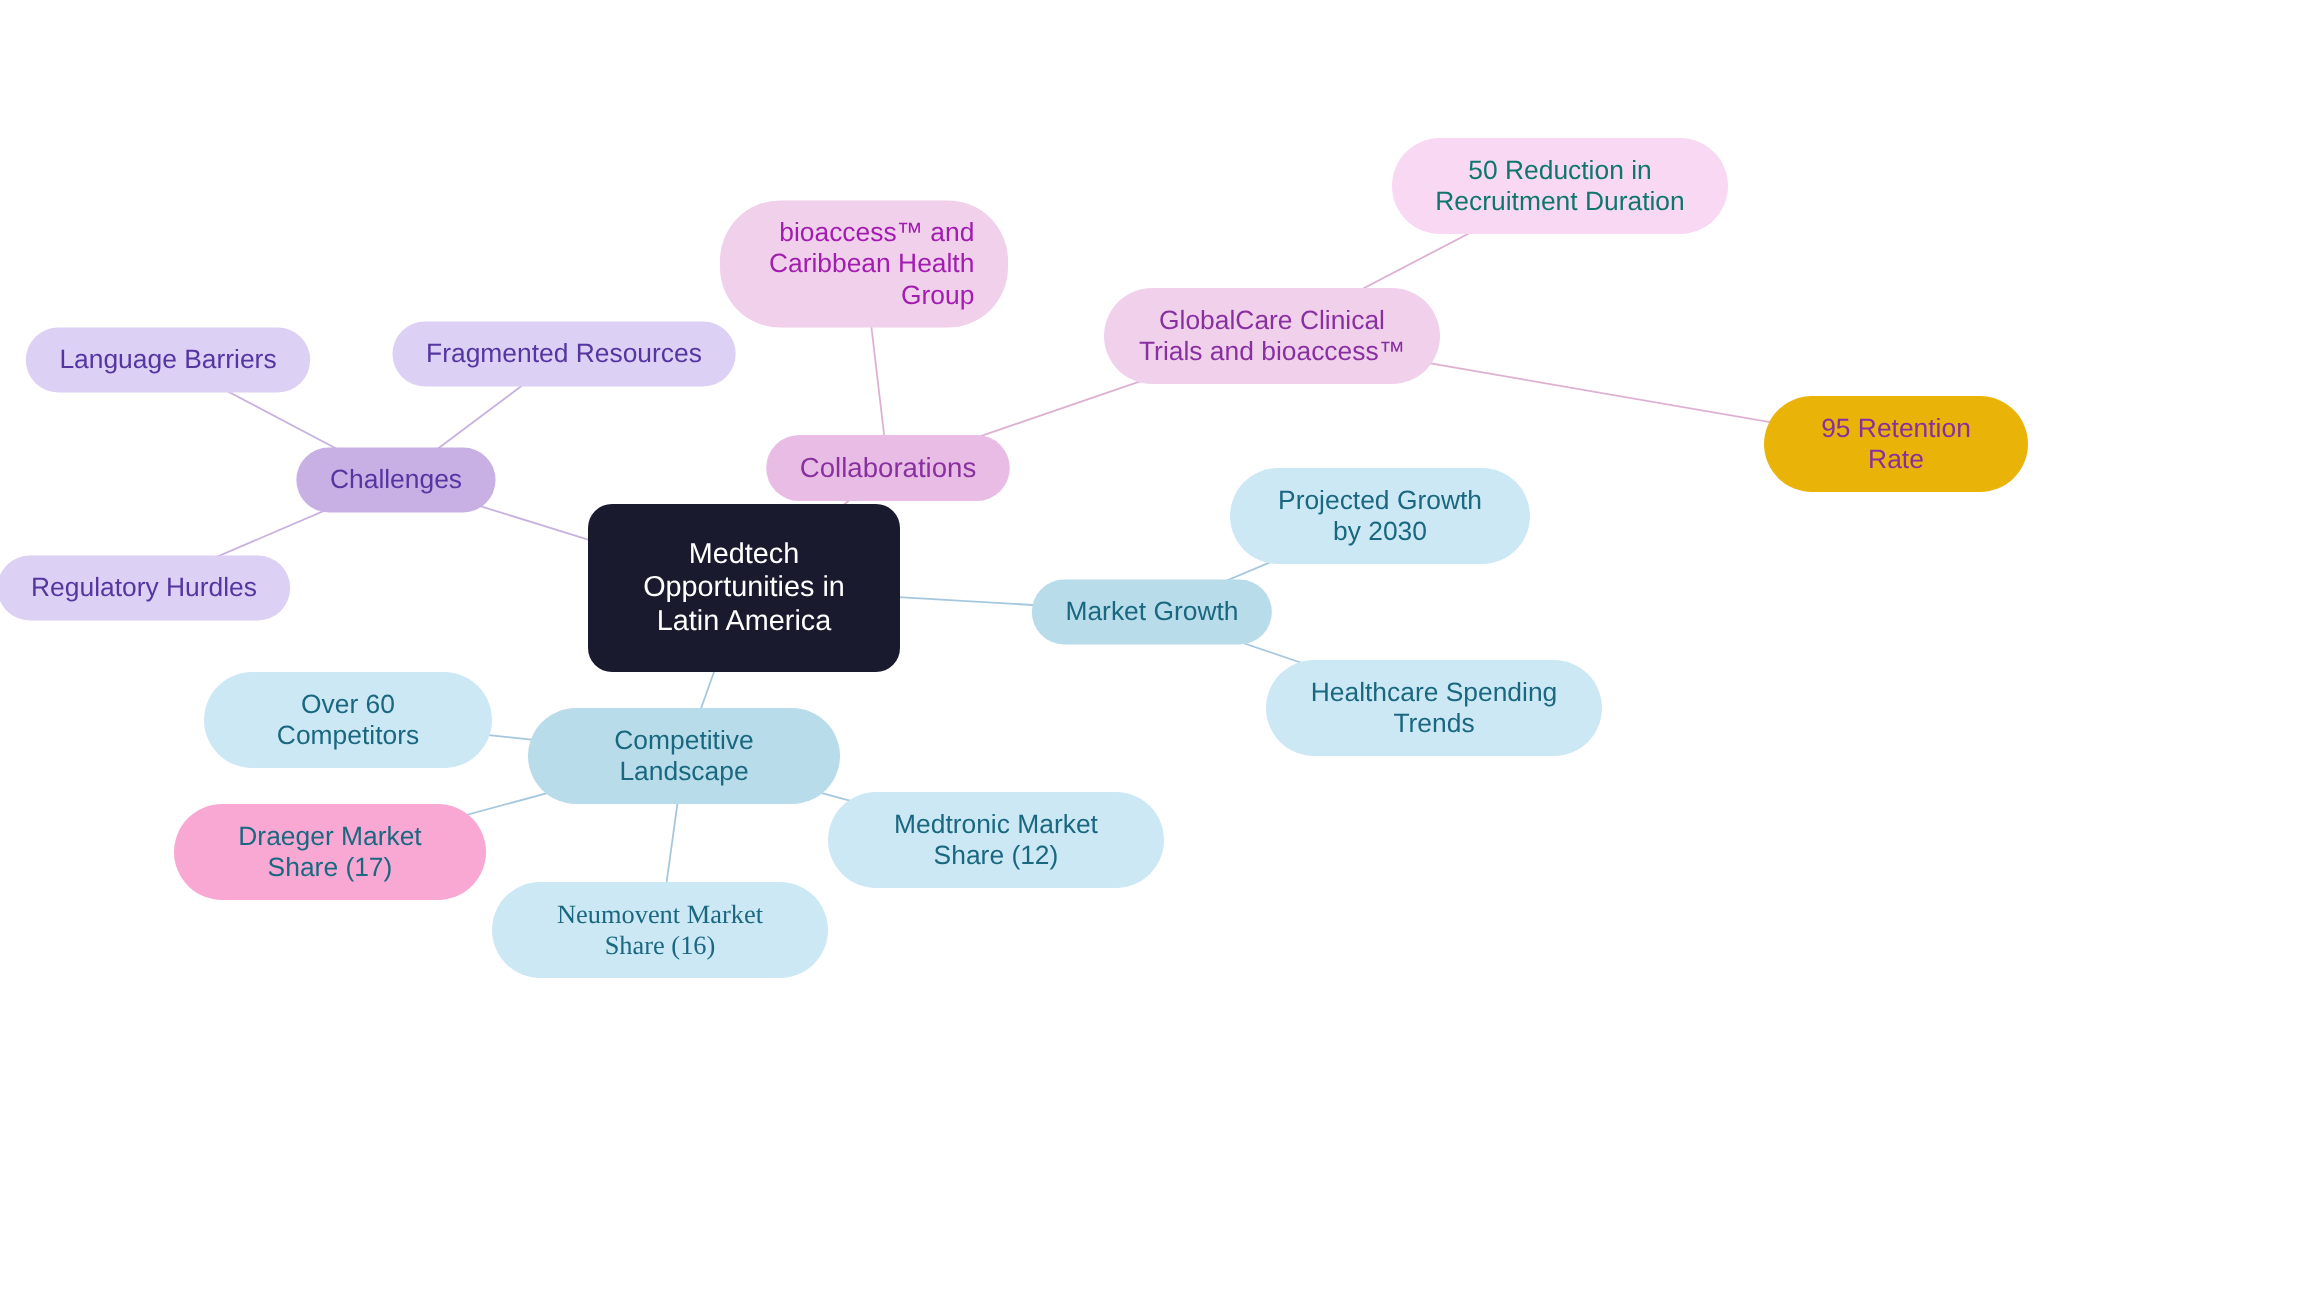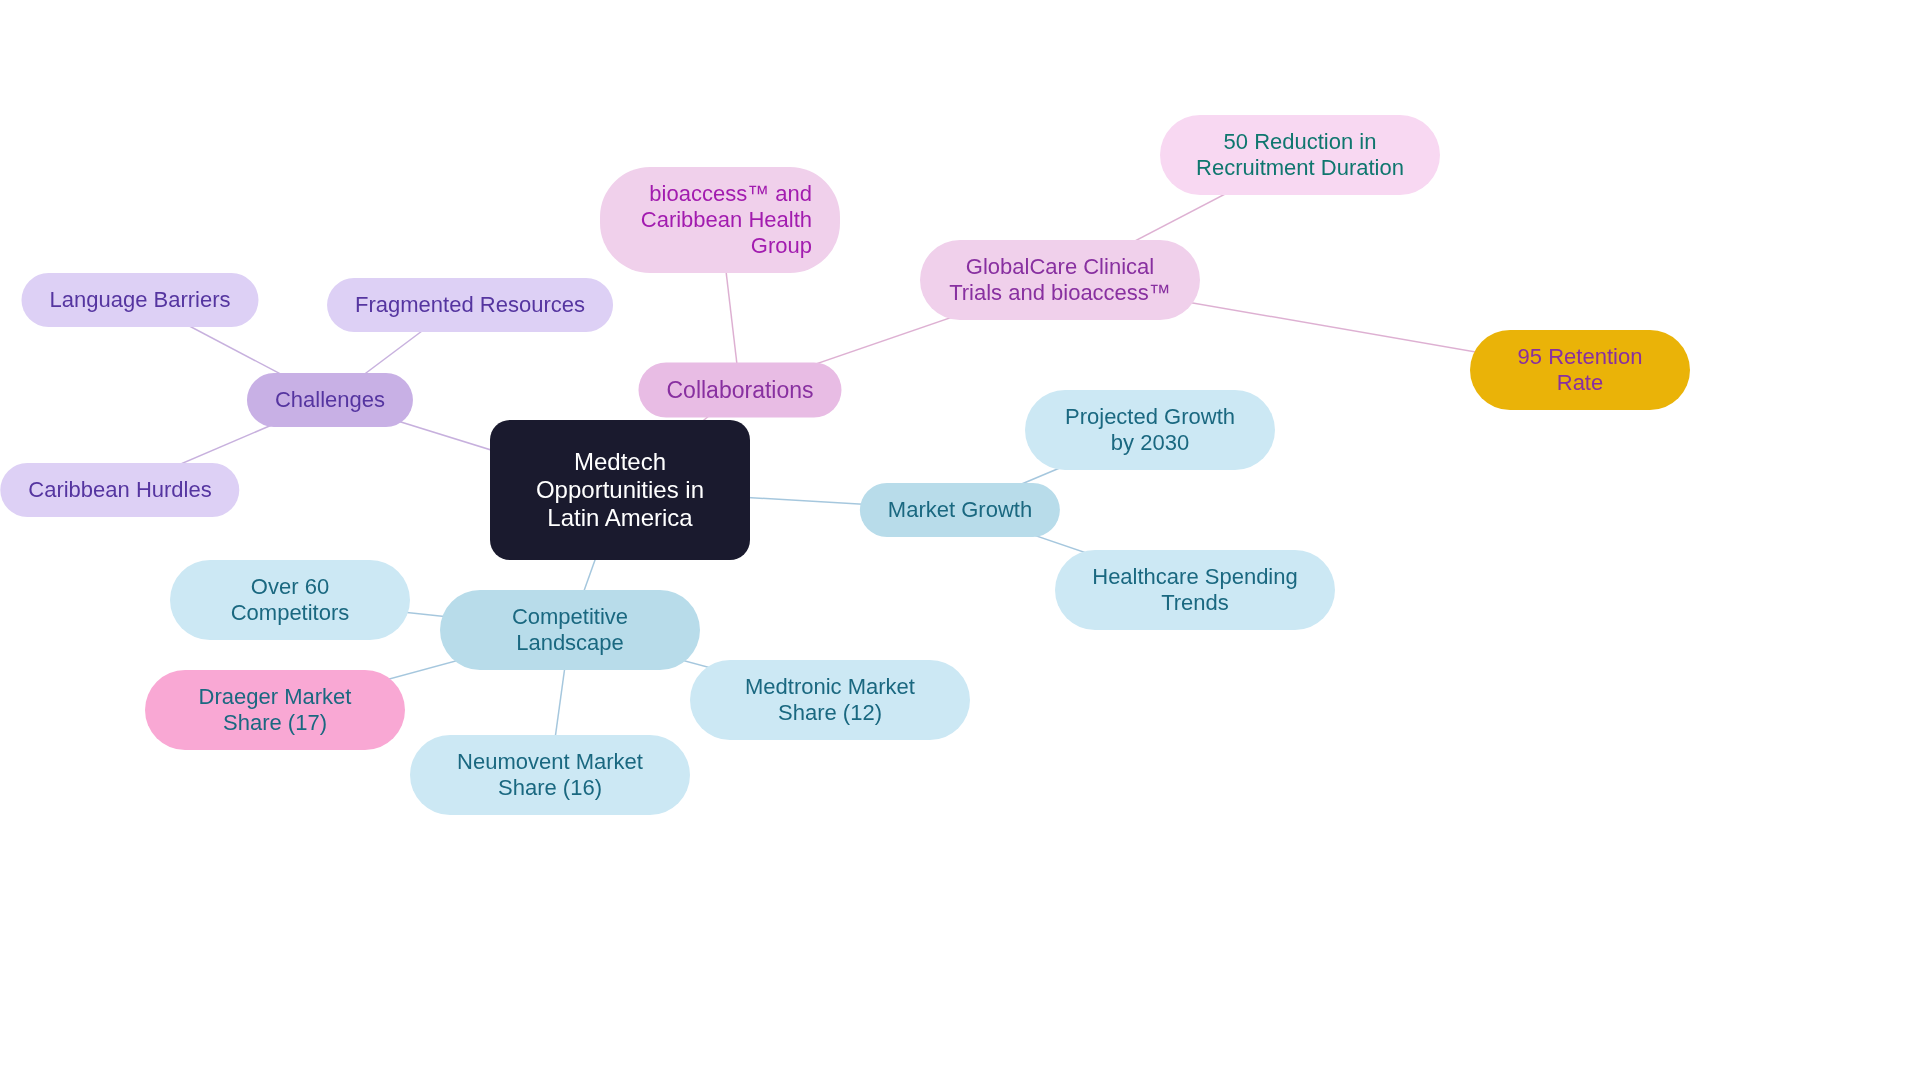--- a/index.html
+++ b/index.html
@@ -121,26 +121,26 @@
 </div>
 
 <div class="node node-purple-mid" style="left: 330px; top: 400px; background:#c8b0e5; color:#5535a0;">
   <span>Challenges</span>
 </div>
 
 <div class="node node-purple" style="left: 140px; top: 300px; background:#ddd0f5; color:#5535a0;">
   <span>Language Barriers</span>
 </div>
 
-<div class="node node-purple" style="left: 470px; top: 295px; background:#ddd0f5; color:#5535a0;margin-top:10px;">
+<div class="node node-purple" style="left: 470px; top: 295px; background:#ddd0f5; color:#5535a0;">
   <span>Fragmented Resources</span>
 </div>
 
 <div class="node node-purple" style="left: 120px; top: 490px; background:#ddd0f5; color:#5535a0;">
-  <span>Caribbean Hurdles</span>
+  <span>Regulatory Hurdles</span>
 </div>
 
 <div class="node node-pink" style="left: 740px; top: 390px; background:#e8bce4; color:#8830a0; font-size:23px;">
   <span>Collaborations</span>
 </div>
 
 <div class="node node-pink" style="left: 720px; top: 220px; background:#f0d0eb; color:#a21caf; width:240px;text-align:right;">
   <span>bioaccess™ and Caribbean Health Group</span>
 </div>
 
@@ -173,19 +173,19 @@
 </div>
 
 <div class="node node-blue" style="left: 290px; top: 600px; background:#cce8f4; color:#1a6880; width:240px;">
   <span>Over 60 Competitors</span>
 </div>
 
 <div class="node node-blue" style="left: 275px; top: 710px; background:#f9a8d4; color:#1a6880; width:260px;">
   <span>Draeger Market Share (17)</span>
 </div>
 
-<div class="node node-blue" style="left: 550px; top: 775px; background:#cce8f4; color:#1a6880; width:280px;">
+<div class="node node-blue" style="left: 550px; top: 775px; background:#cce8f4; color:#1a6880; width:280px;font-family:Liberation Serif, serif;">
   <span>Neumovent Market Share (16)</span>
 </div>
 
 <div class="node node-blue" style="left: 830px; top: 700px; background:#cce8f4; color:#1a6880; width:280px;">
   <span>Medtronic Market Share (12)</span>
 </div>
 
 </body></html>

